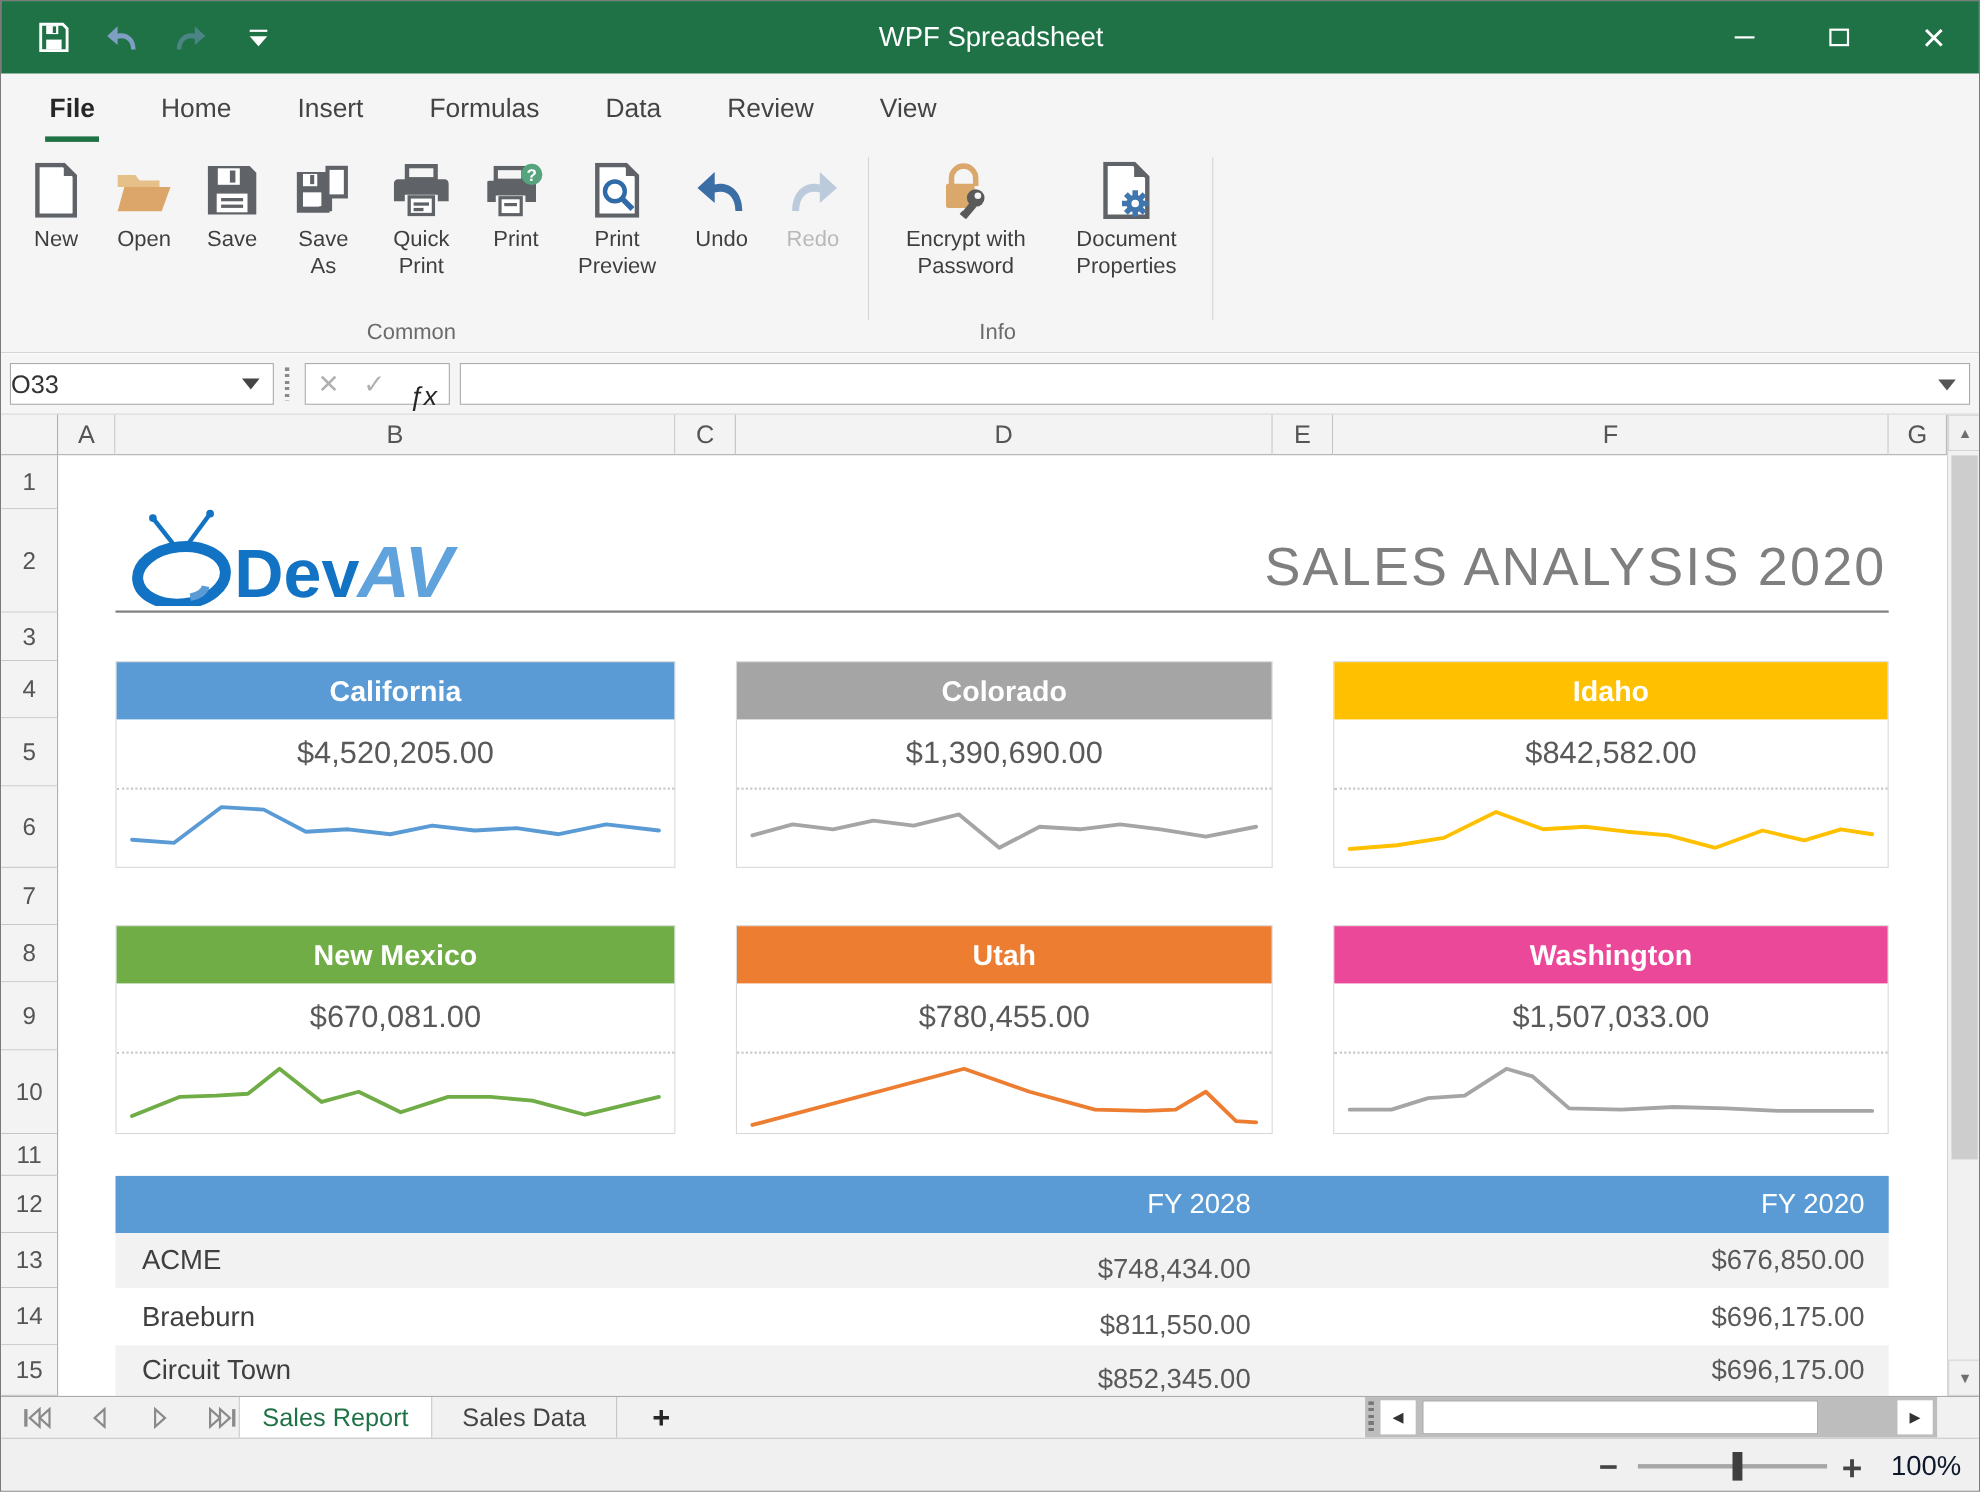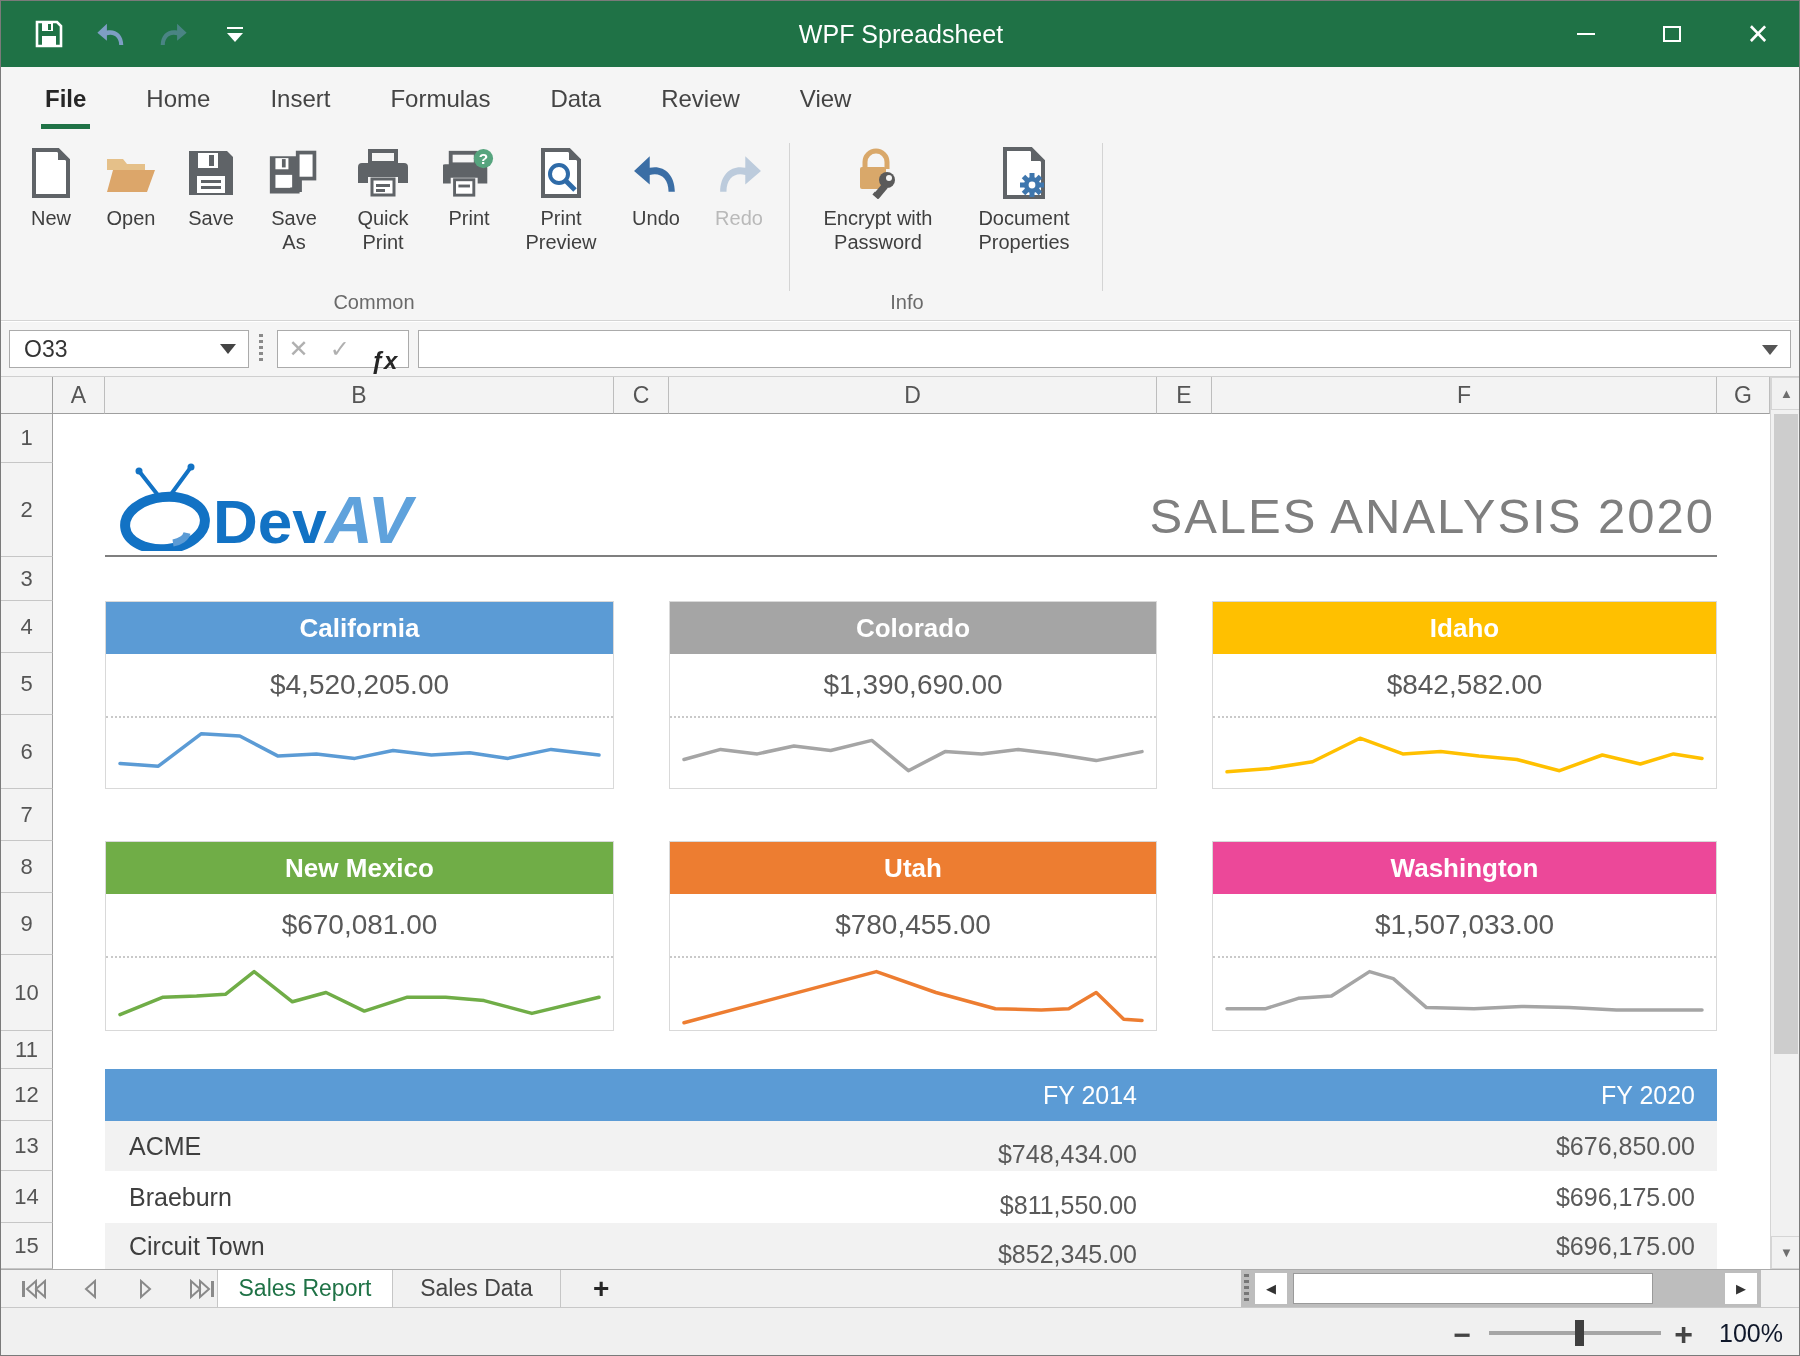--- a/index.html
+++ b/index.html
@@ -38,29 +38,29 @@
   .rbtn .icon { width:52px; height:52px; display:flex; align-items:center; justify-content:center; }
   .rbtn .lbl { margin-top:8px; font-size:20px; line-height:1.18; color:#3f3f3f; text-align:center; }
   .rbtn.disabled .lbl { color:#b9b9b9; }
   .rb-sep { width:1px; align-self:stretch; background:#d4d4d4; margin:2px 10px; height:148px; }
   .rb-grouplabel { position:absolute; bottom:6px; font-size:20px; color:#6a6a6a; text-align:center; }
 
   
   .formulabar { position:absolute; left:0; top:321px; width:1800px; height:55px; background:#f5f5f5;
                 border-bottom:1px solid #cfcfcf; display:flex; align-items:center; }
   .namebox { position:absolute; left:8px; top:8px; width:240px; height:38px; background:#fff;
-             border:1px solid #ababab; display:flex; align-items:center; font-size:23px; color:#333; padding-left:14px; }
+             border:1px solid #ababab; display:flex; align-items:center; font-size:23px; color:#333; }
   .namebox .tri { position:absolute; right:12px; width:0; height:0; border-left:8px solid transparent; border-right:8px solid transparent; border-top:10px solid #444; }
   .fgrip { position:absolute; left:258px; top:12px; width:4px; height:30px;
            background-image:repeating-linear-gradient(#8a8a8a 0 3px, transparent 3px 6px); }
   .fxbox { position:absolute; left:276px; top:8px; width:132px; height:38px; background:#fff; border:1px solid #ababab;
            display:flex; align-items:center; justify-content:space-around; }
   .fxbox .x { color:#b0b0b0; font-size:24px; }
   .fxbox .ck { color:#b0b0b0; font-size:24px; }
-  .fxbox .fx { color:#262626; font-size:24px; font-style:italic; font-weight:bold;margin-top:24px; }
+  .fxbox .fx { color:#262626; font-size:24px; font-style:italic; font-weight:normal;margin-top:24px; }
   .finput { position:absolute; left:417px; top:8px; right:10px; height:38px; background:#fff; border:1px solid #ababab; }
   .finput .tri { position:absolute; right:12px; top:14px; width:0; height:0; border-left:8px solid transparent; border-right:8px solid transparent; border-top:10px solid #555; }
 
   
   .corner { position:absolute; left:0; top:376px; width:52px; height:37px; background:#f3f3f3;
             border-right:1px solid #9f9f9f; border-bottom:1px solid #9f9f9f; }
   .colhdr { position:absolute; top:376px; height:37px; background:#f3f3f3; color:#555; font-size:23px;
             display:flex; align-items:center; justify-content:center;
             border-right:1px solid #bdbdbd; border-bottom:1px solid #9f9f9f; }
   .rowhdr { position:absolute; left:0; width:52px; background:#f3f3f3; color:#555; font-size:22px;
@@ -439,21 +439,21 @@
       </div>
     <div class="card-value">$1,507,033.00</div>
     <div class="card-spark">
         <svg>
           <polyline points="14.0,50.8 52.0,50.8 85.3,40.3 118.5,38.0 156.5,13.6 180.3,20.6 213.5,49.6 261.0,50.8 308.5,48.4 356.0,49.6 403.5,51.9 489.0,51.9" fill="none" stroke="#A5A5A5" stroke-width="3.5" stroke-linejoin="round" stroke-linecap="round"></polyline>
         </svg>
       </div>
   </div>
 
   <div class="tbl-head" style="background: rgb(91, 155, 213);">
-    <span class="fy19">FY 2014</span>
+    <span class="fy19">FY 2028</span>
     <span class="fy20">FY 2020</span>
   </div>
   <div class="tbl-row" style="top:1120px;height:50px;background:#f2f2f2">
     <span class="company">ACME</span>
     <span class="v19">$748,434.00</span>
     <span class="v20">$676,850.00</span>
   </div>
   <div class="tbl-row" style="top:1170px;height:52px;background:#ffffff">
     <span class="company">Braeburn</span>
     <span class="v19">$811,550.00</span>

